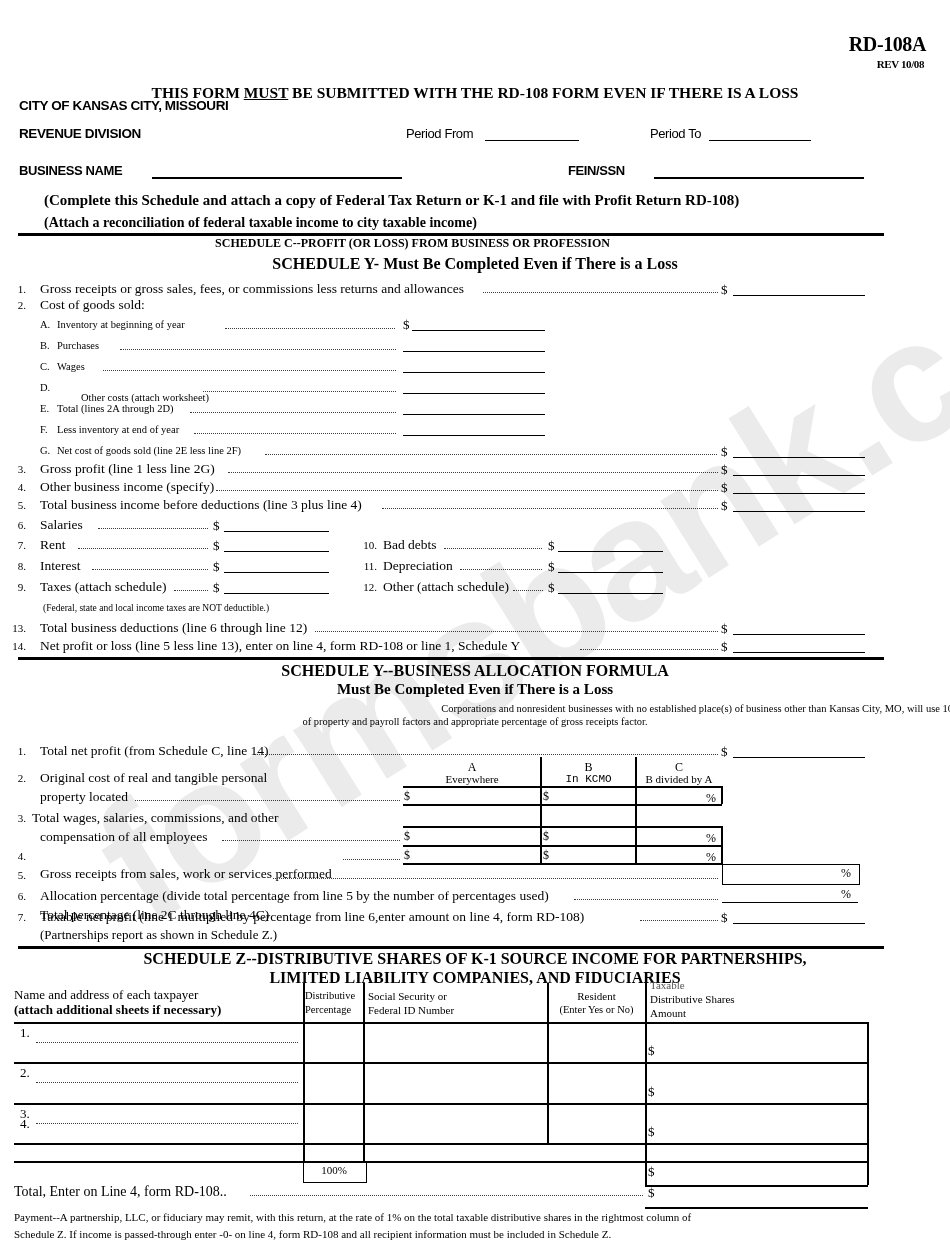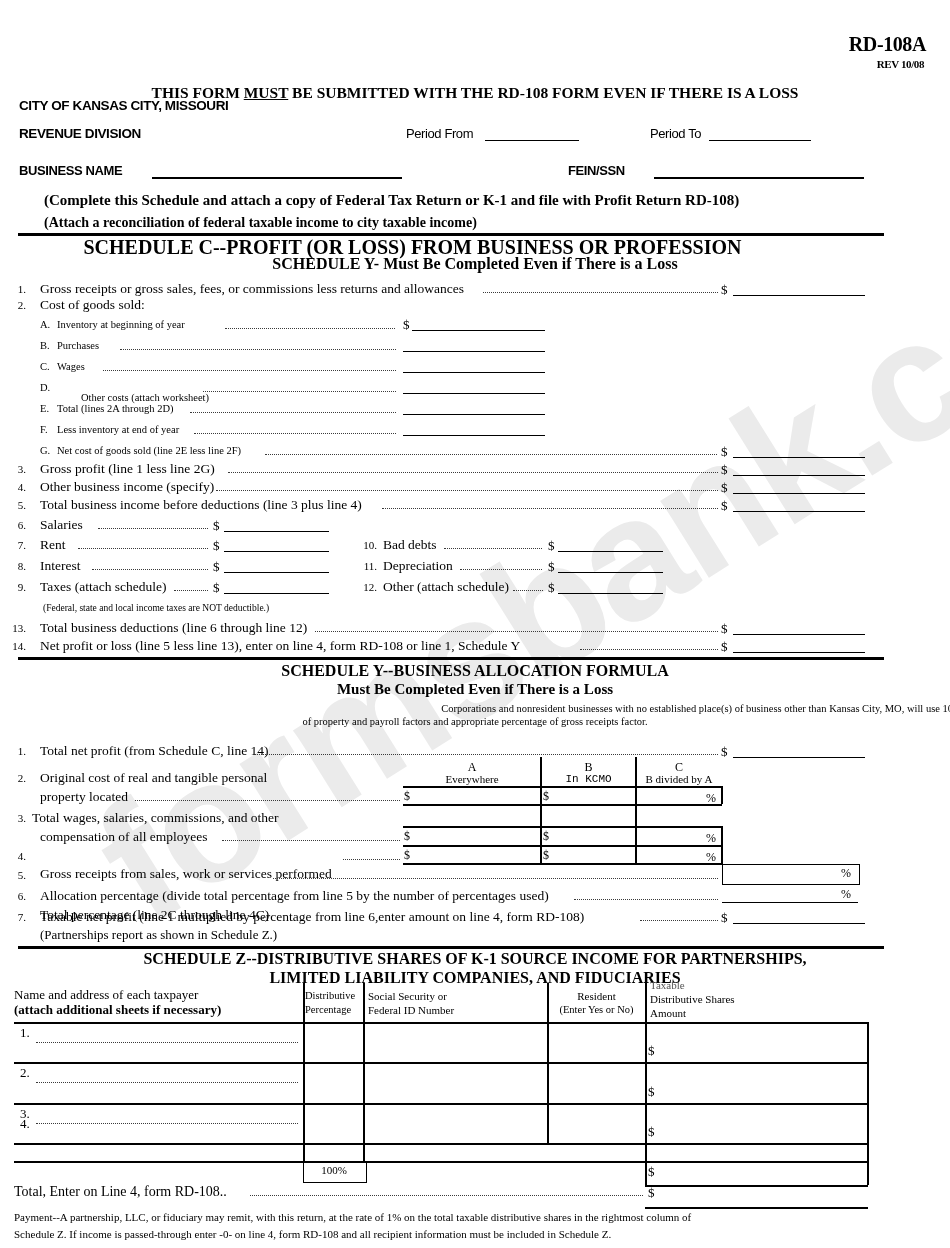--- a/index.html
+++ b/index.html
@@ -104,21 +104,21 @@
     <div class="fill" style="left:152px;top:177px;width:250px;border-bottom-width:2.4px;" title=""></div>
 
     <div class="abs cond" style="left:568px;top:163px;font-size:13px;">FEIN/SSN</div>
     <div class="fill" style="left:654px;top:177px;width:210px;border-bottom-width:2.4px;" title=""></div>
 
     <div class="abs" style="left:44px;top:192px;font-family:'Liberation Serif',serif;font-weight:bold;font-size:15px;">(Complete this Schedule and attach a copy of Federal Tax Return or K-1 and file with Profit Return RD-108)</div>
     <div class="abs" style="left:44px;top:215px;font-family:'Liberation Serif',serif;font-weight:bold;font-size:14px;">(Attach a reconciliation of federal taxable income to city taxable income)</div>
 
     <div class="hr-thick" style="left:18px;top:233px;width:866px;"></div>
 
-    <div class="abs" style="left:0;top:236px;width:825px;text-align:center;font-family:'Liberation Serif',serif;font-weight:bold;font-size:20px;">SCHEDULE C--PROFIT (OR LOSS) FROM BUSINESS OR PROFESSION</div>
+    <div class="abs" style="left:0;top:236px;width:825px;text-align:center;font-family:'Liberation Serif',serif;font-weight:bold;font-size:12px;">SCHEDULE C--PROFIT (OR LOSS) FROM BUSINESS OR PROFESSION</div>
     <div class="abs" style="left:0;top:255px;width:950px;text-align:center;font-family:'Liberation Serif',serif;font-weight:bold;font-size:16px;">SCHEDULE Y- Must Be Completed Even if There is a Loss</div>
 
     <div class="num" style="left:8px;top:283px;width:18px;">1.</div>
     <div class="lbl" style="left:40px;top:281px;">Gross receipts or gross sales, fees, or commissions less returns and allowances</div>
     <div class="dots" style="left:483px;top:292px;width:235px;"></div>
     <div class="dollar" style="left:721px;top:282px;">$</div>
     <div class="fill" style="left:733px;top:295px;width:132px;" title=""></div>
 
     <div class="num" style="left:8px;top:299px;width:18px;">2.</div>
     <div class="lbl" style="left:40px;top:297px;">Cost of goods sold:</div>

